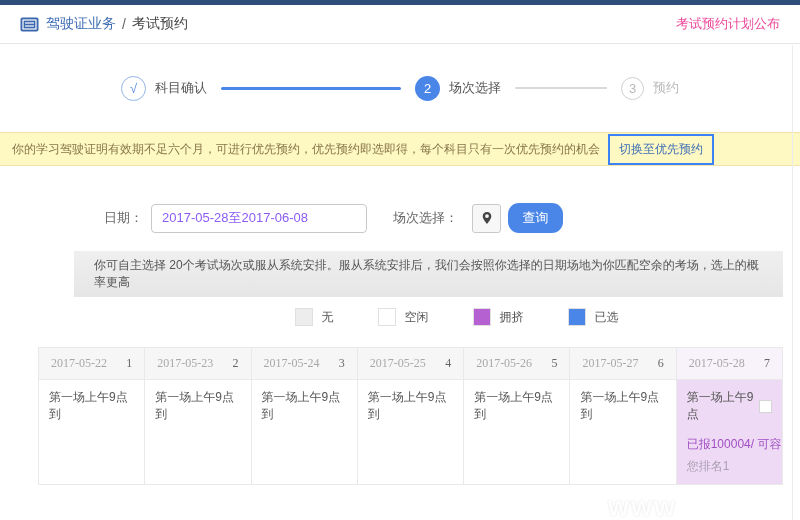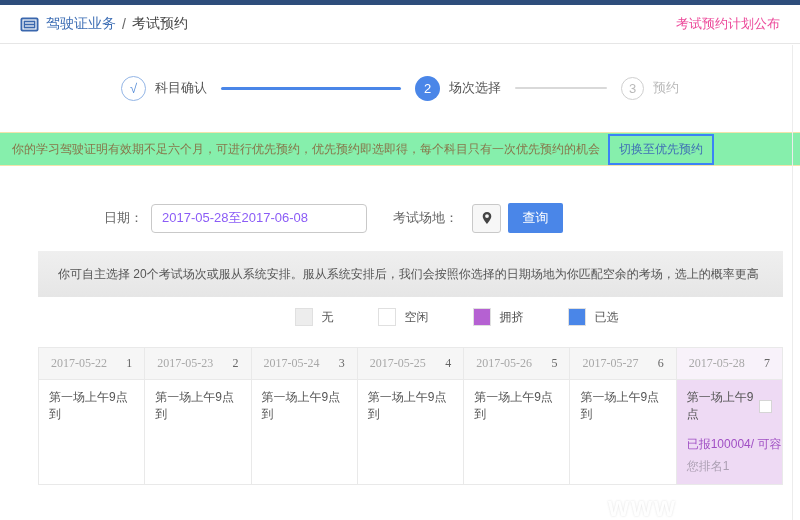--- a/index.html
+++ b/index.html
@@ -20,42 +20,42 @@
   .circle { width:25px; height:25px; border-radius:50%; display:flex; align-items:center; justify-content:center; font-size:13px; }
   .circle.done { border:1px solid #93b5e6; color:#5a8fd8; background:#fff; }
   .circle.active { background:#4a86e8; color:#fff; }
   .circle.pending { border:1px solid #cfcfcf; color:#b9b9b9; background:#fff; width:23px; height:23px; }
   .step-label { margin-left:9px; font-size:13px; color:#555; }
   .step-label.pending { color:#b9b9b9; }
   .conn { height:3px; margin:0 14px; border-radius:2px; }
   .conn.blue { width:180px; background:#4a86e8; }
   .conn.gray { width:92px; height:2px; background:#d9d9d9; }
   
-  .notice { height:34px; background:#86efac; border-top:1px solid #f3e3ab; border-bottom:1px solid #f3e3ab;
+  .notice { height:34px; background:#fef9c3; border-top:1px solid #f3e3ab; border-bottom:1px solid #f3e3ab;
             display:flex; align-items:center; padding:0 12px; color:#87764a; }
   .notice-link-box { border:2px solid #3b82f6; padding:5px 9px; margin-left:8px; }
   .notice-link { color:#3f6fb5; text-decoration:none; cursor:pointer; }
   
   .filter-row { margin-top:37px; display:flex; align-items:center; padding-left:104px; height:30px; }
   .f-label { color:#666; font-size:13px; margin-right:8px; }
   .date-input { width:216px; height:29px; border:1px solid #c9c9c9; border-radius:4px; padding:0 10px;
                 font-size:13px; color:#8b5cf6; font-family:inherit; background:#fff; }
   .venue-label { margin-left:26px; }
   .venue-select { width:177px; height:29px; border:1px solid #c9c9c9; border-radius:4px; background:#fff;
                   display:flex; align-items:center; padding:0 8px 0 10px; font-size:12px; color:#555; cursor:pointer; }
   .venue-text { flex:1; white-space:nowrap; overflow:hidden; }
   .caret { font-size:9px; color:#777; }
   .loc-btn { width:29px; height:29px; margin-left:6px; border:1px solid #c9c9c9; border-radius:3px;
              background:#f7f7f7; display:flex; align-items:center; justify-content:center; cursor:pointer; }
   .search-btn { width:55px; height:30px; margin-left:7px; background:#4a86e8; color:#fff; border:none;
-                border-radius:2px; font-size:13px; cursor:pointer; font-family:inherit; }
+                border-radius:11px; font-size:13px; cursor:pointer; font-family:inherit; }
   
   .card { width:745px; margin:18px auto 0 38px; }
   .tip { height:46px; background:linear-gradient(#efefef,#e6e6e6); display:flex; align-items:center;
-         padding:0 20px; color:#555; }
+         padding:0 20px; color:#555;margin-left:36px; }
   .mode-row { height:54px; display:flex; align-items:center; padding-left:20px; }
   .mode-label { color:#666; font-size:13px; margin-right:16px; }
   .radio-opt { display:flex; align-items:center; margin-right:42px; cursor:pointer; }
   .radio { width:13px; height:13px; border-radius:50%; border:1px solid #aaa; background:#fff;
            display:flex; align-items:center; justify-content:center; }
   .radio .dot { width:7px; height:7px; border-radius:50%; background:#555; }
   .radio.off { border-color:#ccc; }
   .radio-text { margin-left:7px; color:#555; }
   .legend-row { height:40px; display:flex; align-items:center; justify-content:center; position:relative; left:46px; gap:44px; }
   .legend-item { display:flex; align-items:center; }
@@ -121,21 +121,21 @@
 <div class="notice">
   <span>你的学习驾驶证明有效期不足六个月，可进行优先预约，优先预约即选即得，每个科目只有一次优先预约的机会</span>
   <span class="notice-link-box">
     <a class="notice-link">切换至优先预约</a>
   </span>
 </div>
 
 <div class="filter-row">
   <span class="f-label">日期：</span>
   <input class="date-input" type="text" value="2017-05-28至2017-06-08" style="">
-  <span class="f-label venue-label">考试场地：</span>
+  <span class="f-label venue-label">场次选择：</span>
   <div class="loc-btn">
     <svg width="12" height="14" viewBox="0 0 12 14">
       <path d="M6 1 C3.5 1 1.7 2.9 1.7 5.2 C1.7 8.2 6 13 6 13 C6 13 10.3 8.2 10.3 5.2 C10.3 2.9 8.5 1 6 1 Z M6 7 A1.9 1.9 0 1 1 6 3.2 A1.9 1.9 0 0 1 6 7 Z" fill="#444"></path>
     </svg>
   </div>
   <button class="search-btn">查询</button>
 </div>
 
 <div class="card">
   <div class="tip">

